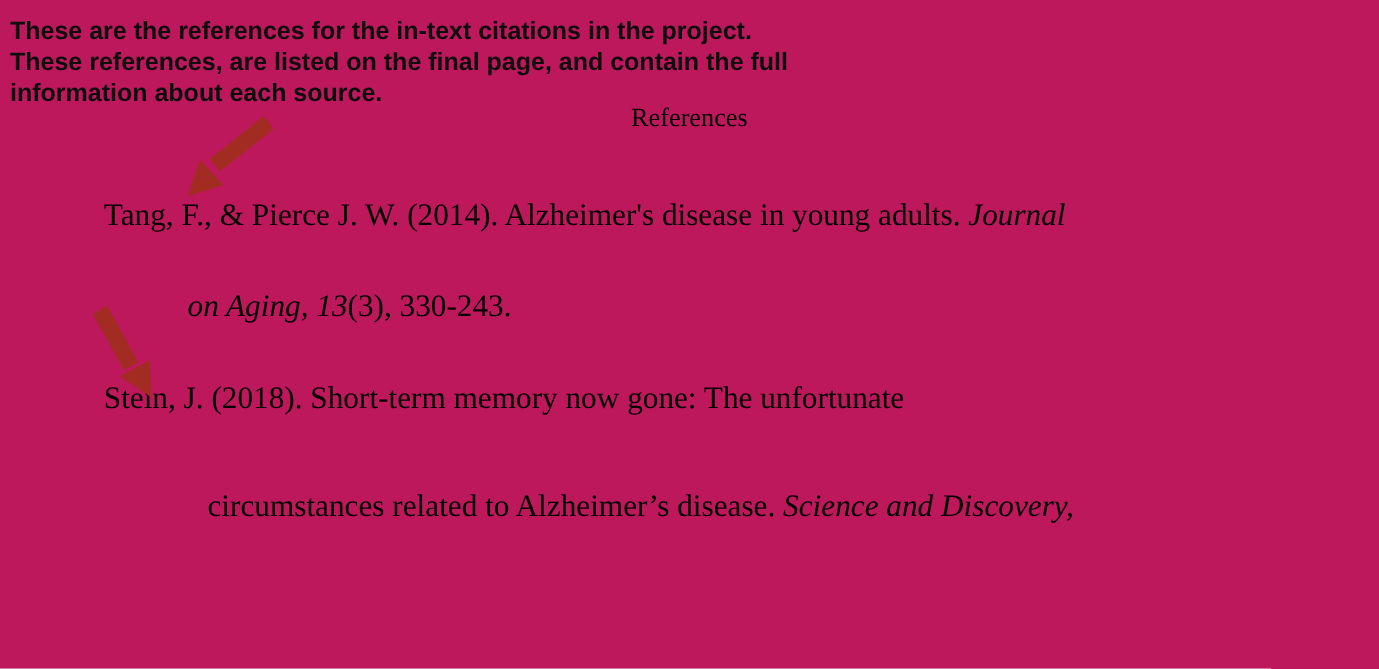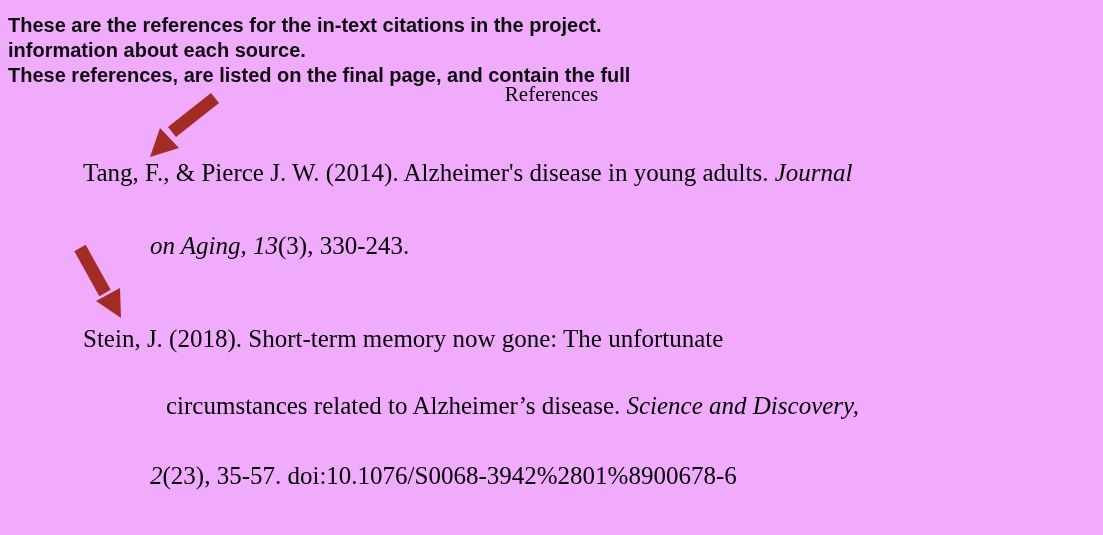--- a/index.html
+++ b/index.html
@@ -4,21 +4,21 @@
 <style>
   html, body {
     margin: 0;
     padding: 0;
     background: #ffffff;
   }
   .page {
     position: relative;
     width: 1103px;
     height: 535px;
-    background: #f0abfc;
+    background: #be185d;
     overflow: hidden;
     font-family: "Liberation Serif", serif;
     color: #000000;
   }
   
   .annotation {
     position: absolute;
     left: 8px;
     top: 13px;
     font-family: "Liberation Sans", sans-serif;
@@ -43,50 +43,49 @@
   .ref-line {
     position: absolute;
     font-size: 25px;
     line-height: 30px;
     white-space: nowrap;
     color: #000000;
   }
   .it { font-style: italic; text-align: center; }
   .l1 { left: 83px;  top: 158px; }
   .l2 { left: 150px; top: 231px; }
-  .l3 { left: 83px;  top: 324px; text-align: center; }
+  .l3 { left: 83px;  top: 304px; text-align: center; }
   .l4 { left: 150px; top: 391px; margin-left: 16px; }
   .l5 { left: 150px; top: 461px; }
   
   .arrows {
     position: absolute;
     left: 0;
     top: 0;
     pointer-events: none;
   }
 </style>
 </head>
 <body>
 
 <div class="page">
 
   <div class="annotation">
     <div>These are the references for the in-text citations in the project.</div>
+    <div>These references, are listed on the final page, and contain the full</div>
     <div>information about each source.</div>
-    <div>These references, are listed on the final page, and contain the full</div>
   </div>
 
   <div class="heading">References</div>
 
   <div class="ref-line l1"><span>Tang, F., &amp; Pierce J. W. (2014). Alzheimer's disease in young adults. </span><span class="it">Journal</span></div>
   <div class="ref-line l2"><span class="it">on Aging, 13</span><span>(3), 330-243.</span></div>
 
   <div class="ref-line l3"><span>Stein, J. (2018). Short-term memory now gone: The unfortunate</span></div>
   <div class="ref-line l4"><span>circumstances related to Alzheimer’s disease. </span><span class="it">Science and Discovery,</span></div>
-  <div class="ref-line l5"><span class="it">2</span><span>(23), 35-57. doi:10.1076/S0068-3942%2801%8900678-6</span></div>
 
   <svg class="arrows" width="1103" height="535" viewBox="0 0 1103 535">
     <g>
       <line x1="215" y1="98" x2="172" y2="132" stroke-width="13" stroke="#A32C22"></line>
       <polygon points="150,157 179,148 160,128" fill="#A32C22"></polygon>
     </g>
     <g>
       <line x1="80" y1="248" x2="105" y2="293" stroke-width="13" stroke="#A32C22"></line>
       <polygon points="121,318 96,301 120,288" fill="#A32C22"></polygon>
     </g>

